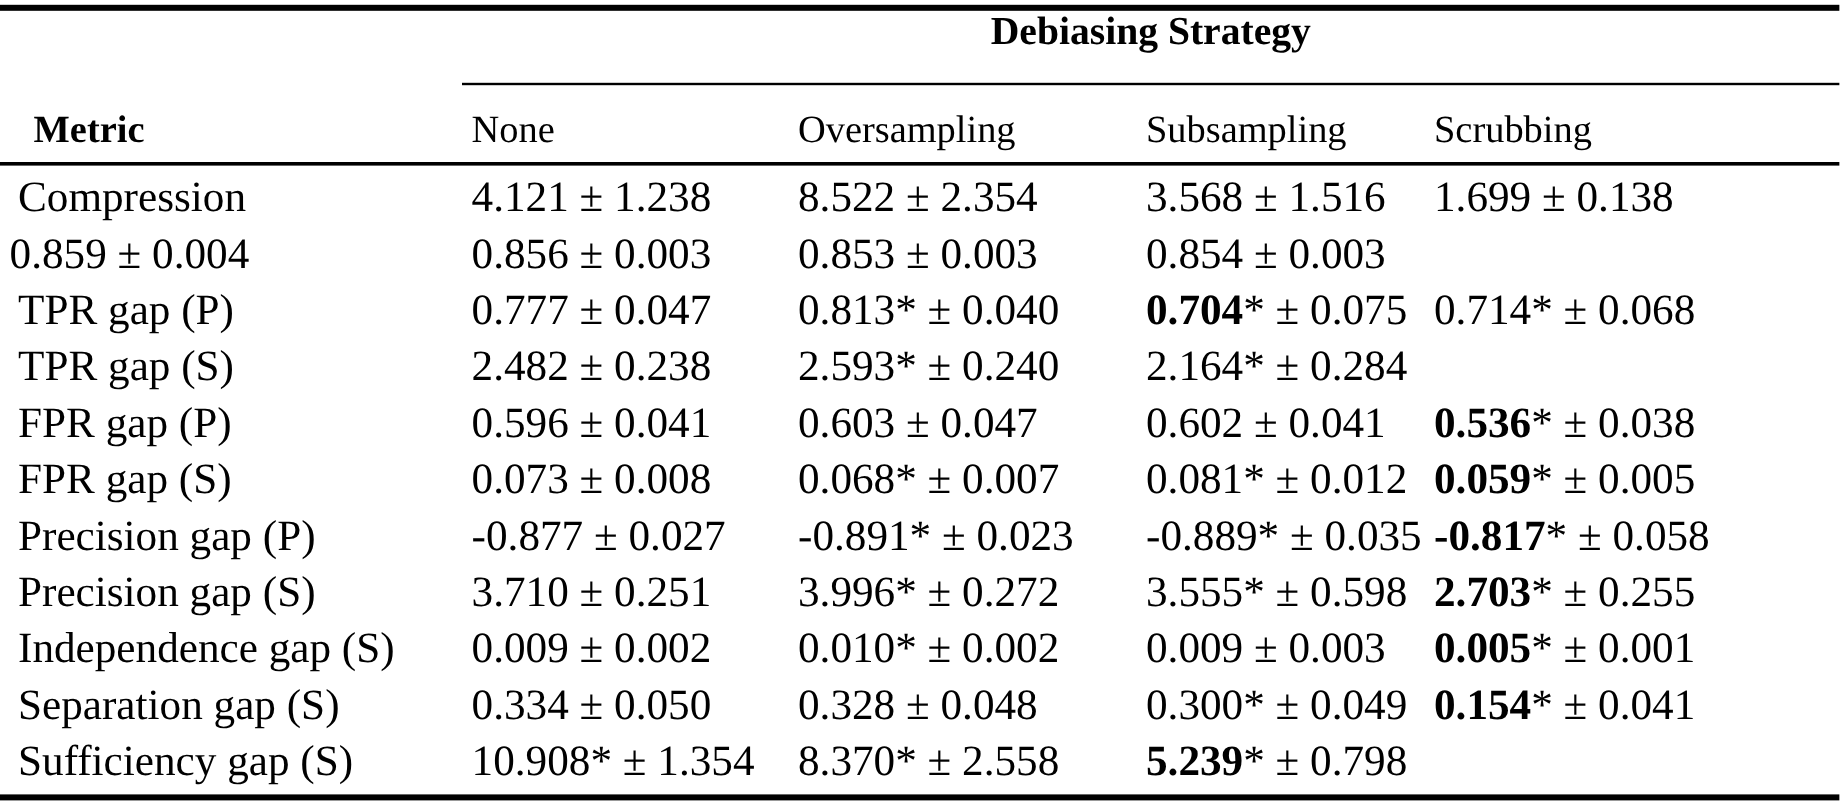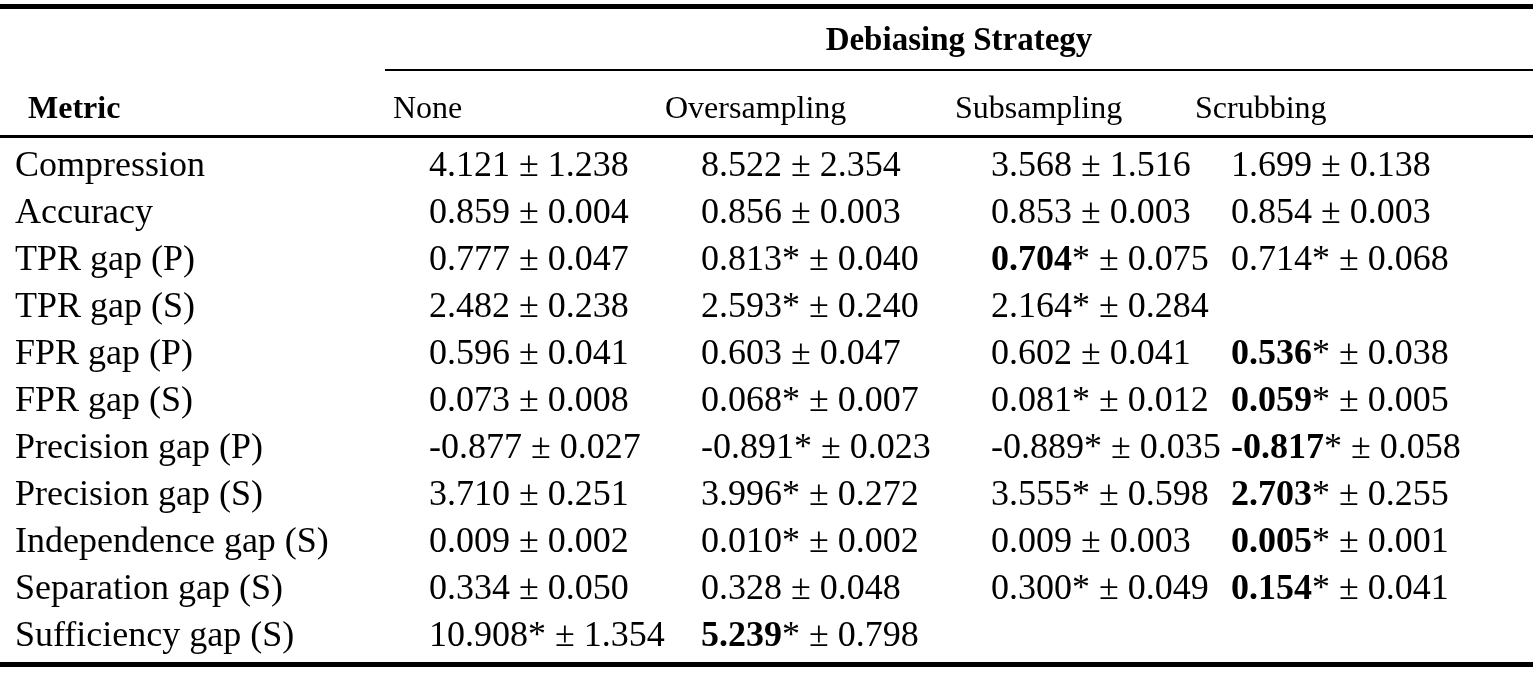--- a/index.html
+++ b/index.html
@@ -40,21 +40,20 @@
   
   .group-row-empty {
     grid-column: 1 / 2;
     height: 60px;
   }
   .group-cell {
     grid-column: 2 / 6;
     height: 60px;
     border-bottom: 2px solid #000000;
     display: flex;
-    align-items: center;
     justify-content: center;
   }
   .group-title {
     font-size: 33px;
     font-weight: bold;
   }
   .metric-h-cell, .col-h-cell {
     height: 64px;
     display: flex;
     align-items: flex-end;
@@ -82,21 +81,20 @@
     line-height: 47px;
     font-size: 36px;
   }
   .metric-cell {
     padding-left: 15px;
     white-space: nowrap;
   }
   .value-cell {
     padding-left: 8px;
     white-space: nowrap;
-    margin-left: 36px;
   }
   .bold {
     font-weight: bold;
   }
 </style>
 </head>
 <body>
 
 <div class="page">
 
@@ -118,21 +116,20 @@
 
   <div class="tbody">
       <div class="row">
         <div class="metric-cell">Compression</div>
         <div class="value-cell"><span class="v">4.121</span><span> ± </span><span>1.238</span></div>
         <div class="value-cell"><span class="v">8.522</span><span> ± </span><span>2.354</span></div>
         <div class="value-cell"><span class="v">3.568</span><span> ± </span><span>1.516</span></div>
         <div class="value-cell"><span class="v">1.699</span><span> ± </span><span>0.138</span></div>
       </div>
       <div class="row">
-        <div class="metric-cell">Accuracy</div>
         <div class="value-cell"><span class="v">0.859</span><span> ± </span><span>0.004</span></div>
         <div class="value-cell"><span class="v">0.856</span><span> ± </span><span>0.003</span></div>
         <div class="value-cell"><span class="v">0.853</span><span> ± </span><span>0.003</span></div>
         <div class="value-cell"><span class="v">0.854</span><span> ± </span><span>0.003</span></div>
       </div>
       <div class="row">
         <div class="metric-cell">TPR gap (P)</div>
         <div class="value-cell"><span class="v">0.777</span><span> ± </span><span>0.047</span></div>
         <div class="value-cell"><span class="v">0.813</span><span class="star">*</span><span> ± </span><span>0.040</span></div>
         <div class="value-cell"><span class="v bold">0.704</span><span class="star">*</span><span> ± </span><span>0.075</span></div>
@@ -182,19 +179,20 @@
       <div class="row">
         <div class="metric-cell">Separation gap (S)</div>
         <div class="value-cell"><span class="v">0.334</span><span> ± </span><span>0.050</span></div>
         <div class="value-cell"><span class="v">0.328</span><span> ± </span><span>0.048</span></div>
         <div class="value-cell"><span class="v">0.300</span><span class="star">*</span><span> ± </span><span>0.049</span></div>
         <div class="value-cell"><span class="v bold">0.154</span><span class="star">*</span><span> ± </span><span>0.041</span></div>
       </div>
       <div class="row">
         <div class="metric-cell">Sufficiency gap (S)</div>
         <div class="value-cell"><span class="v">10.908</span><span class="star">*</span><span> ± </span><span>1.354</span></div>
+        <div class="value-cell"><span class="v">8.370</span><span class="star">*</span><span> ± </span><span>2.558</span></div>
         <div class="value-cell"><span class="v bold">5.239</span><span class="star">*</span><span> ± </span><span>0.798</span></div>
       </div>
     </div>
 
   <div class="rule rule-bottom"></div>
 
 </div>
 
 </body></html>

